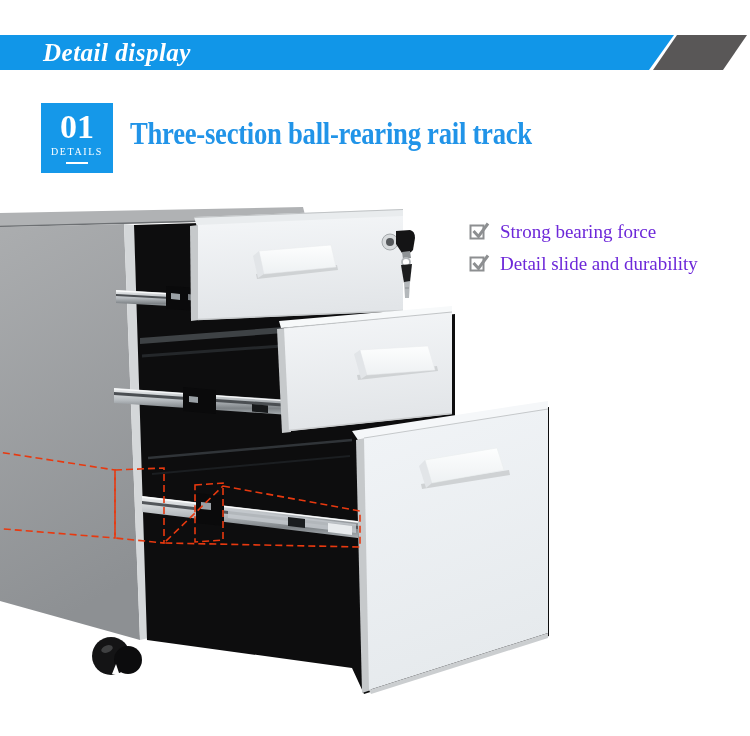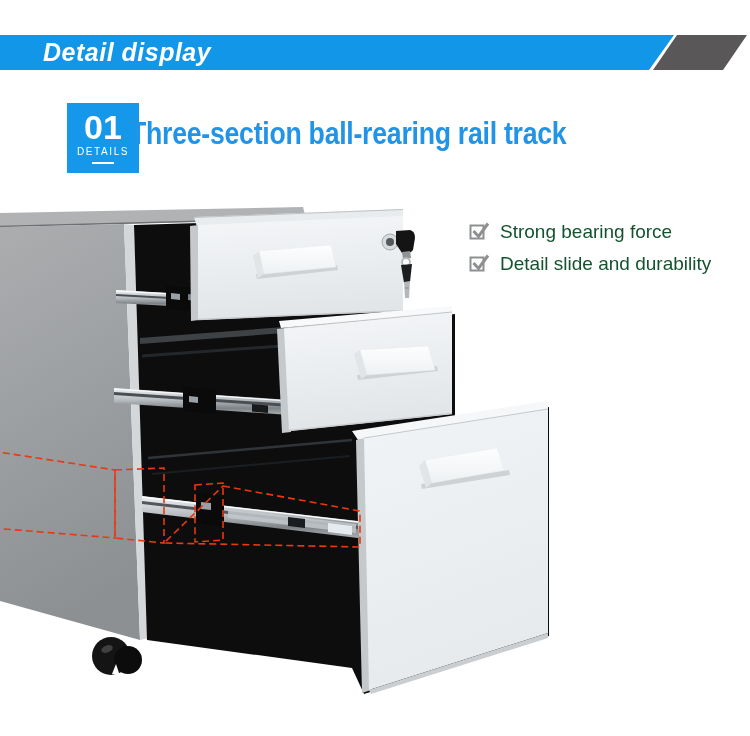--- a/index.html
+++ b/index.html
@@ -1,38 +1,38 @@
 <!DOCTYPE html>
 <html><head>
 <meta charset="utf-8">
 <style>
   html,body{margin:0;padding:0;background:#ffffff;}
   #stage{position:relative;width:750px;height:736px;background:#ffffff;overflow:hidden;
-         font-family:Liberation Sans, sans-serif;}
+         font-family:Liberation Serif, serif;}
   
   .banner-blue{position:absolute;left:0;top:35px;width:750px;height:35px;background:#1196e8;
                clip-path:polygon(0 0,674px 0,649px 35px,0 35px);}
   .banner-label{position:absolute;left:43px;top:0;height:35px;line-height:35px;
                 color:#ffffff;font-size:25px;font-style:italic;font-weight:bold;letter-spacing:.5px;}
   .banner-dark{position:absolute;left:0;top:35px;width:750px;height:35px;background:#595757;
                clip-path:polygon(677px 0,747px 0,723px 35px,653px 35px);}
   
   .badge{position:absolute;left:41px;top:103px;width:72px;height:70px;background:#1598e9;
-         display:flex;flex-direction:column;align-items:center;margin-left:26px;}
+         display:flex;flex-direction:column;align-items:center;}
   .badge .num{color:#fff;font-size:34px;font-weight:bold;line-height:1;margin-top:7px;}
   .badge .cap{color:#fff;font-size:10px;letter-spacing:1.6px;margin-top:2px;}
   .badge .rule{width:22px;height:2px;background:#fff;margin-top:5px;}
   
   .title{position:absolute;left:130px;top:116px;color:#2194e8;font-size:31px;font-weight:bold;
          letter-spacing:-.3px;white-space:nowrap;transform:scaleX(.86);transform-origin:left center;}
   
   .features{position:absolute;left:469px;top:220px;}
   .feat{display:flex;align-items:flex-start;margin-bottom:9px;}
   .feat svg{flex:0 0 auto;margin-right:10px;margin-top:1px;}
-  .feat .lbl{color:#14532d;font-size:19px;line-height:23px;white-space:nowrap;}
+  .feat .lbl{color:#6d28d9;font-size:19px;line-height:23px;white-space:nowrap;}
   
   #photo{position:absolute;left:0;top:0;}
 </style>
 </head>
 <body>
 
 <div id="stage">
 
   <div class="banner-blue">
     <div class="banner-label">Detail display</div>

